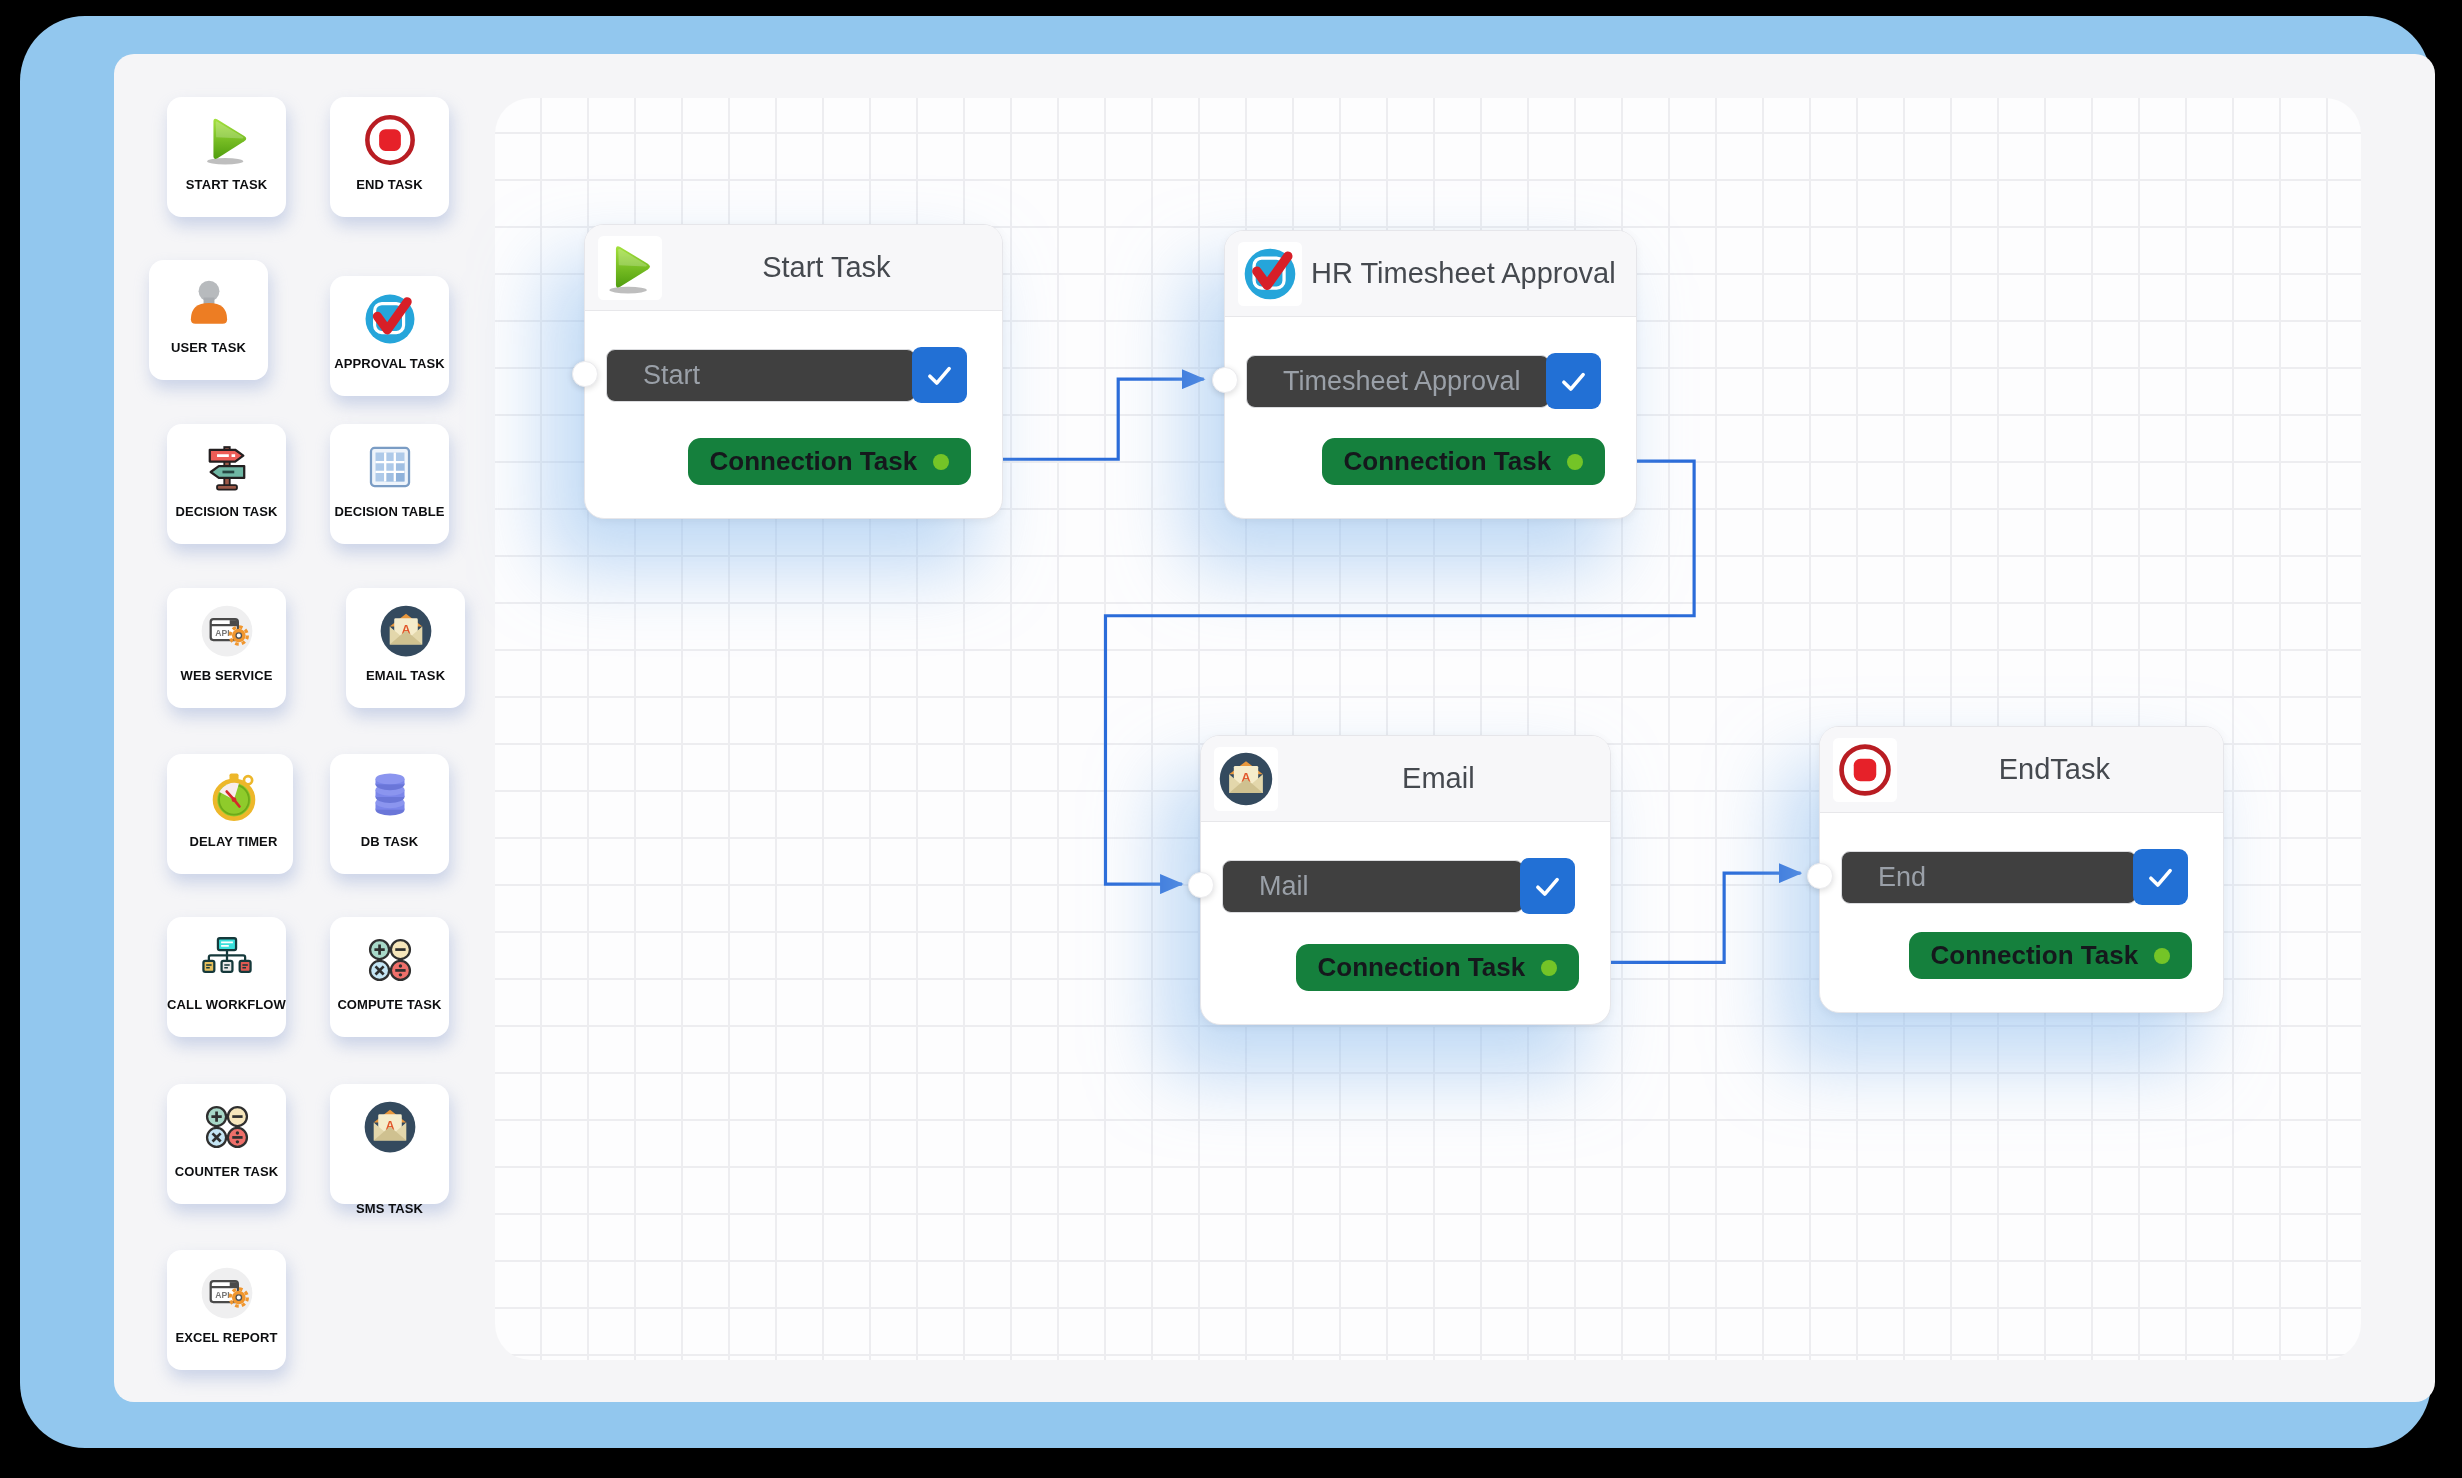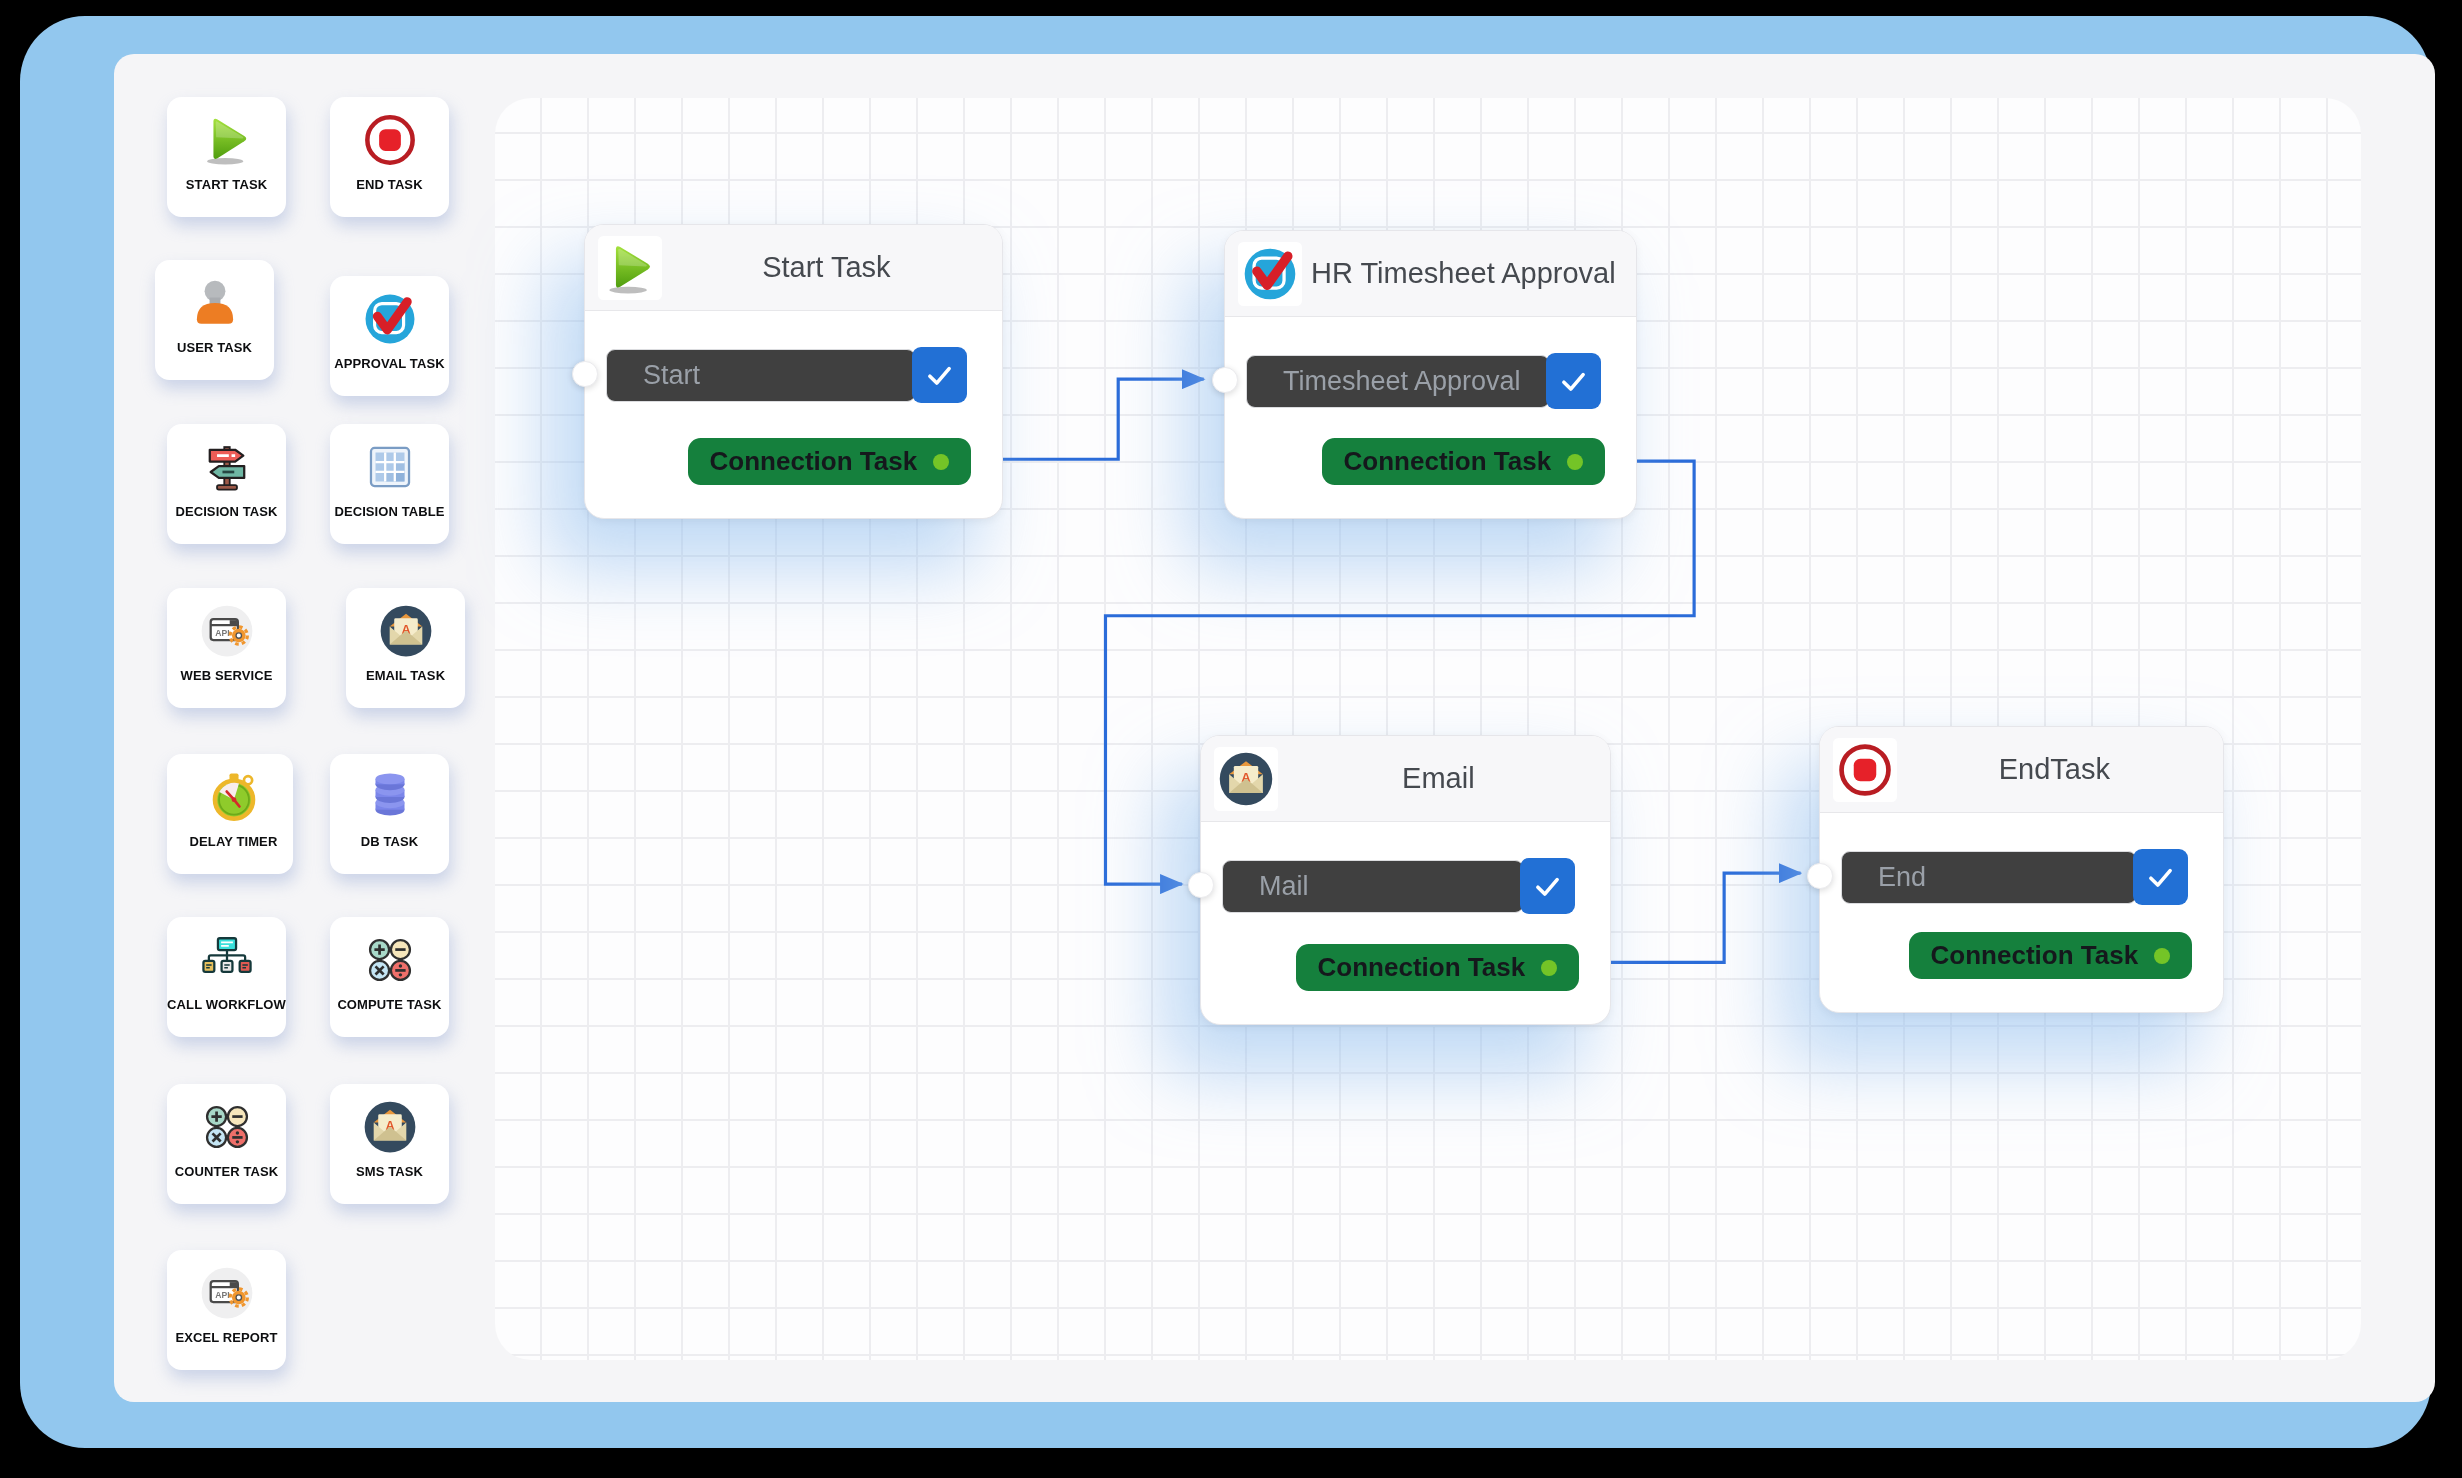--- a/index.html
+++ b/index.html
@@ -165,21 +165,21 @@
             <div class="pal-label">START TASK</div>
           </div>
           <div class="pal-card" style="left: 216px; top: 43px;">
             <div class="pal-icon">
               <svg viewBox="0 0 64 64">
                 <use href="#sym-end"></use>
               </svg>
             </div>
             <div class="pal-label">END TASK</div>
           </div>
-          <div class="pal-card" style="left: 41px; top: 206px;">
+          <div class="pal-card" style="left: 35px; top: 206px;">
             <div class="pal-icon">
               <svg viewBox="0 0 64 64">
                 <use href="#sym-user"></use>
               </svg>
             </div>
             <div class="pal-label">USER TASK</div>
           </div>
           <div class="pal-card" style="left: 216px; top: 206px; margin-top: 16px;">
             <div class="pal-icon">
               <svg viewBox="0 0 64 64">
@@ -253,21 +253,21 @@
             <div class="pal-label">COMPUTE TASK</div>
           </div>
           <div class="pal-card" style="left: 53px; top: 1030px;">
             <div class="pal-icon">
               <svg viewBox="0 0 64 64">
                 <use href="#sym-compute"></use>
               </svg>
             </div>
             <div class="pal-label">COUNTER TASK</div>
           </div>
-          <div class="pal-card" style="left: 216px; top: 1030px;">
+          <div class="pal-card" style="left: 216px; top: 1030px; gap: 37px;">
             <div class="pal-icon">
               <svg viewBox="0 0 64 64">
                 <use href="#sym-email"></use>
               </svg>
             </div>
             <div class="pal-label">SMS TASK</div>
           </div>
           <div class="pal-card" style="left: 53px; top: 1196px;">
             <div class="pal-icon">
               <svg viewBox="0 0 64 64">

